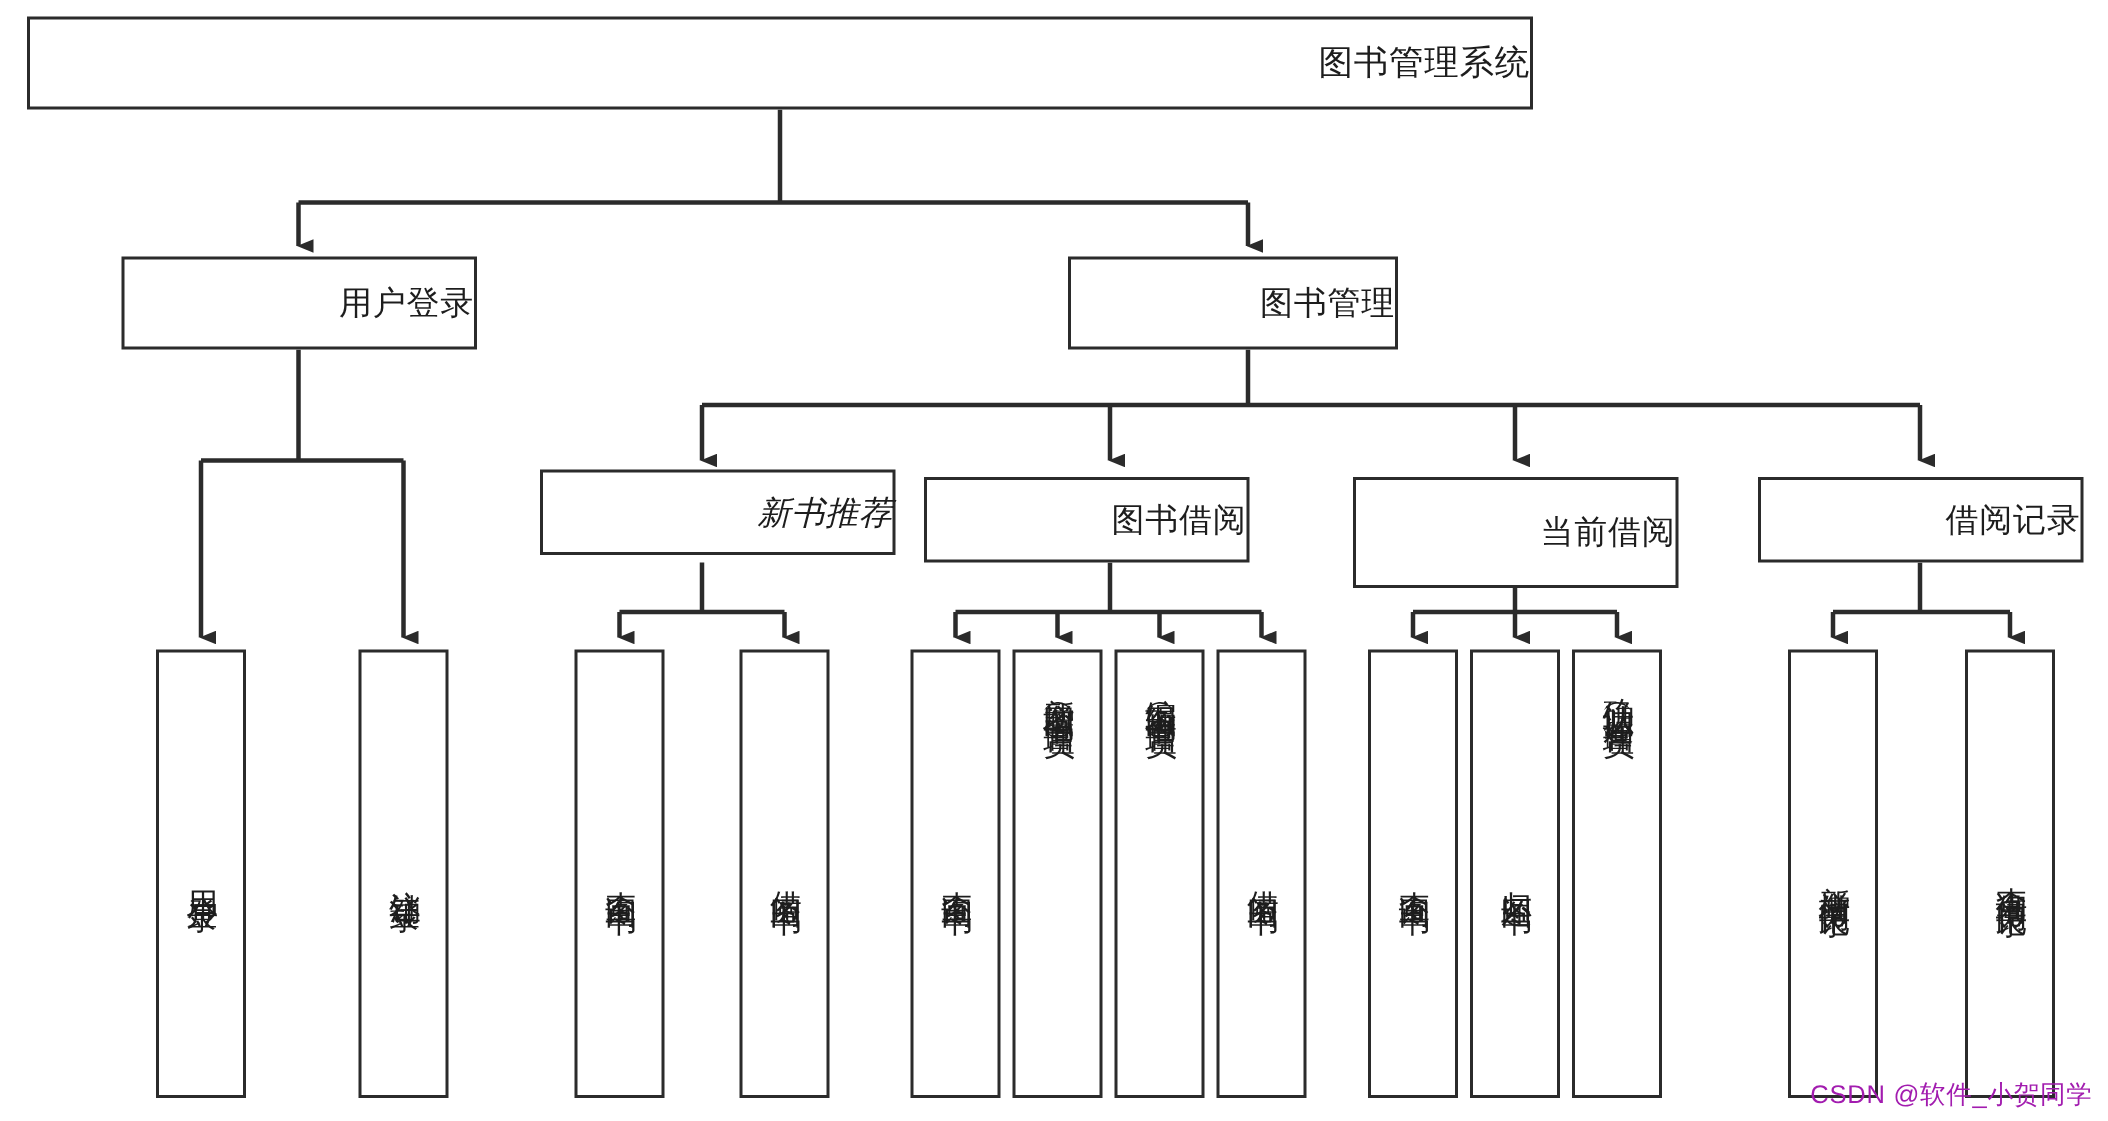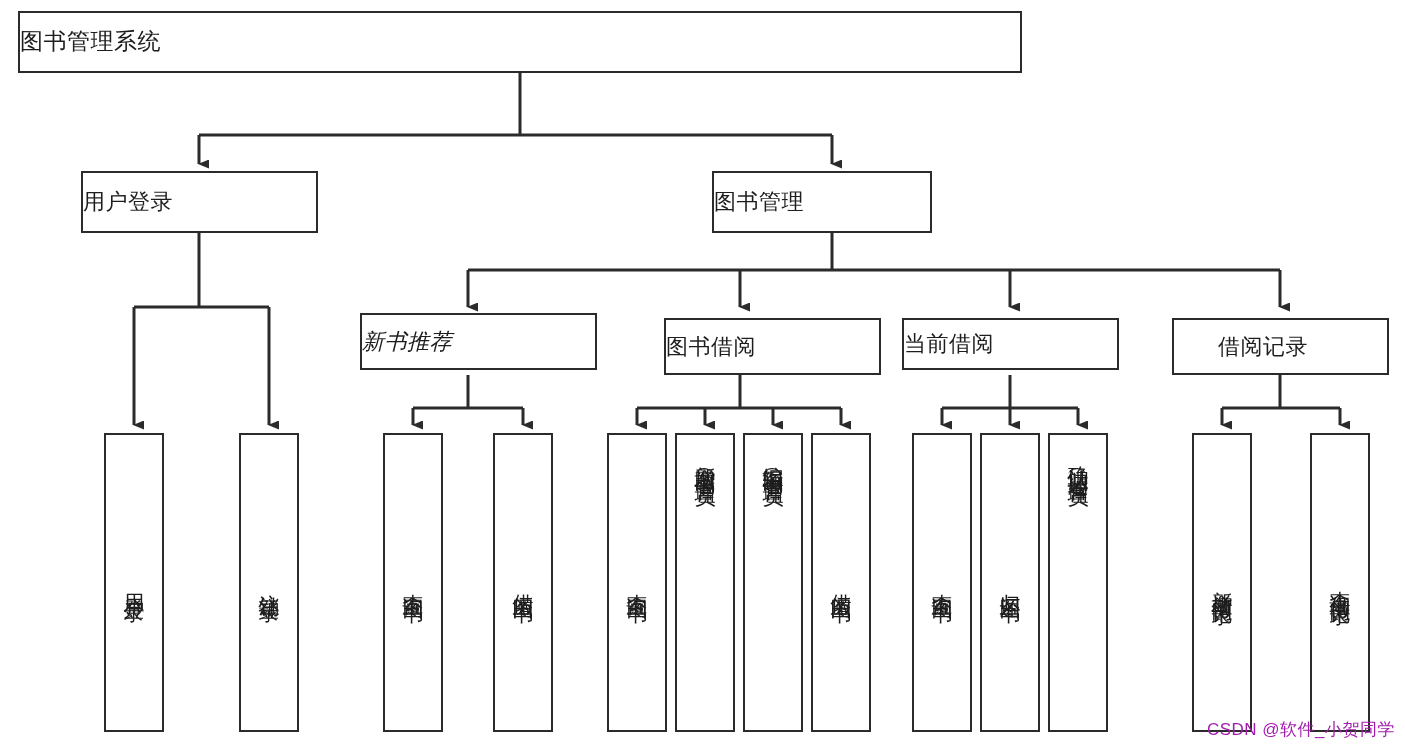--- a/index.html
+++ b/index.html
@@ -14,21 +14,21 @@
   #diagram{
     position:absolute;left:0;top:0;width:1405px;height:747px;
   }
   .node{
     position:absolute;
     box-sizing:border-box;
     background:#ffffff;
     border:2px solid #2b2b2b;
     display:flex;
     align-items:center;
-    justify-content:flex-start;
+    justify-content:flex-end;
     color:#1d1d1d;
     z-index:3;
   }
   .node-label{
     display:block;
     text-align:center;
     line-height:1.18;
     white-space:pre;
     letter-spacing:0.5px;
   }
@@ -133,24 +133,24 @@
   <div class="node h-node" style="left:81px;top:171px;width:237px;height:62px;">
     <span class="node-label">用户登录</span>
   </div>
   <div class="node h-node" style="left:712px;top:171px;width:220px;height:62px;">
     <span class="node-label">图书管理</span>
   </div>
 
   <div class="node h-node" style="left:360px;top:313px;width:237px;height:57px;font-style:italic;">
     <span class="node-label">新书推荐</span>
   </div>
-  <div class="node h-node" style="left:664px;top:318px;width:217px;height:57px;">
+  <div class="node h-node" style="left:616px;top:318px;width:217px;height:57px;">
     <span class="node-label">图书借阅</span>
   </div>
-  <div class="node h-node" style="left:902px;top:318px;width:217px;height:52px;">
+  <div class="node h-node" style="left:902px;top:318px;width:217px;height:74px;">
     <span class="node-label">当前借阅</span>
   </div>
   <div class="node h-node" style="left:1172px;top:318px;width:217px;height:57px;padding-left:44px;">
     <span class="node-label">借阅记录</span>
   </div>
 
   <div class="node v-node centered" style="left:104px;top:433px;width:60px;height:299px;">
     <span class="node-label">用户登录</span>
   </div>
   <div class="node v-node centered" style="left:239px;top:433px;width:60px;height:299px;">

